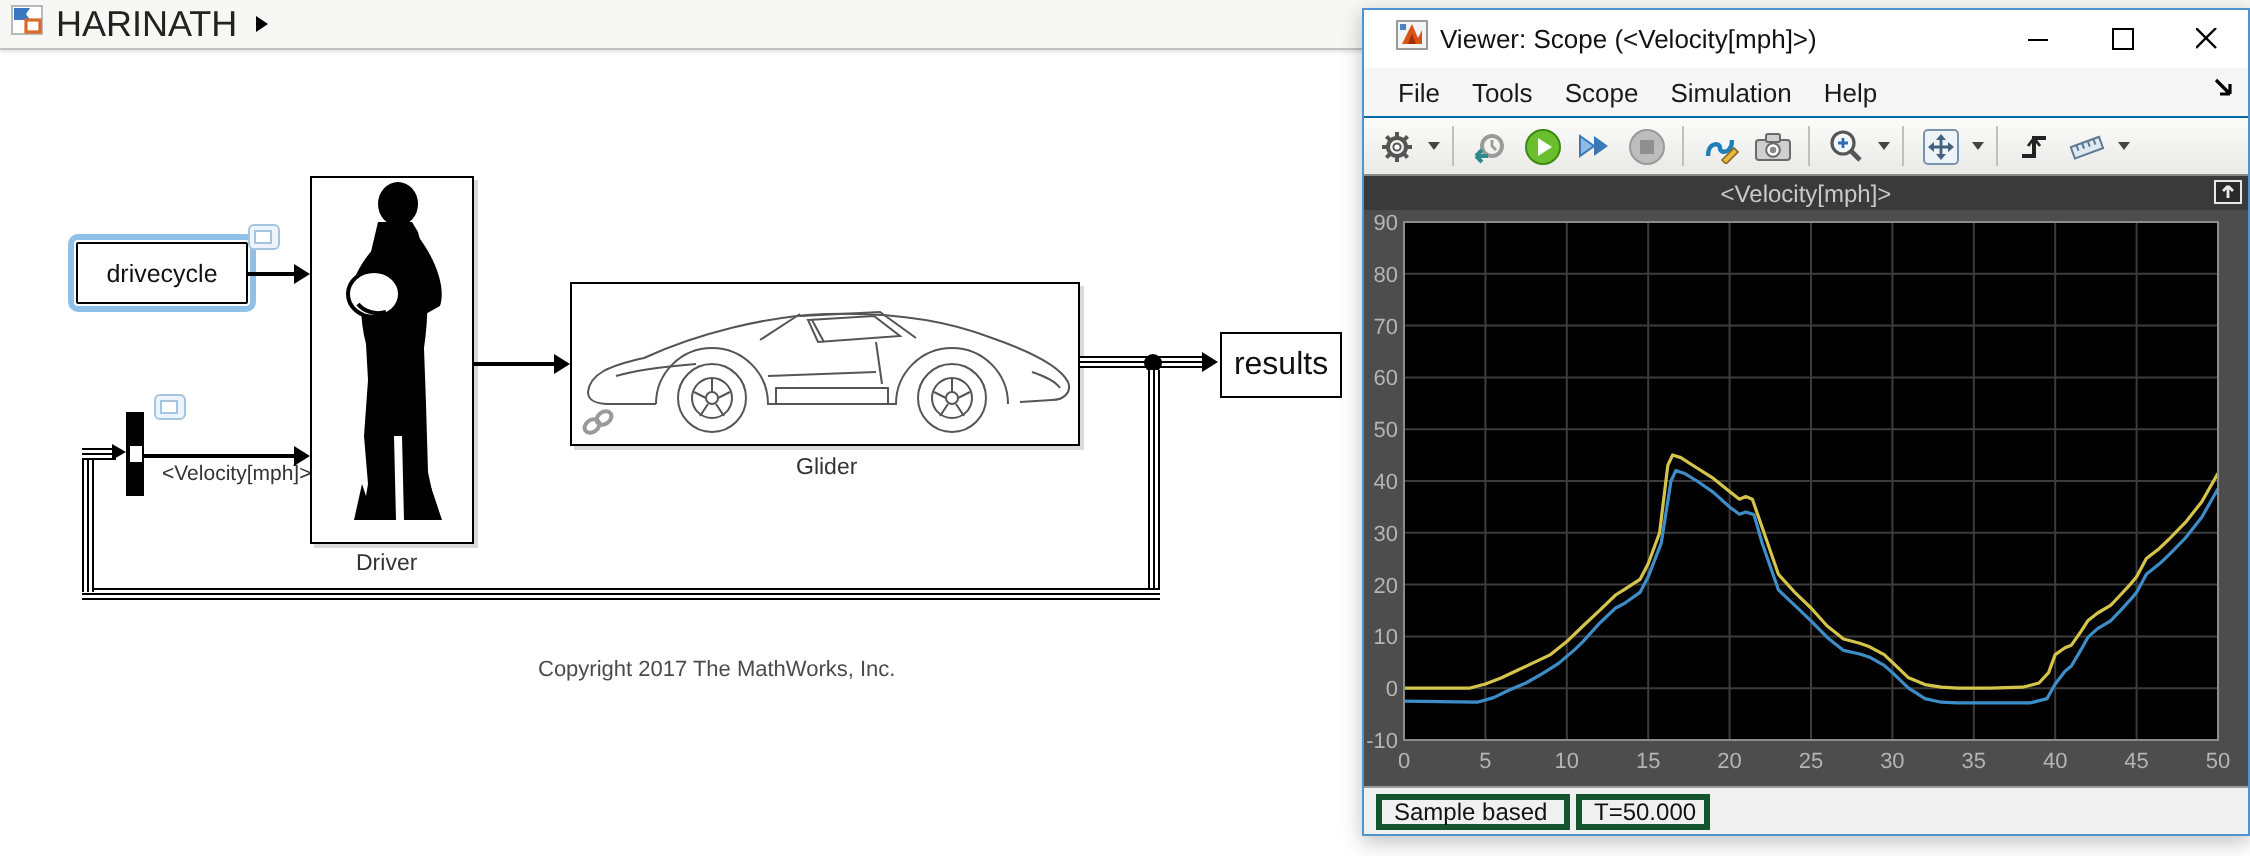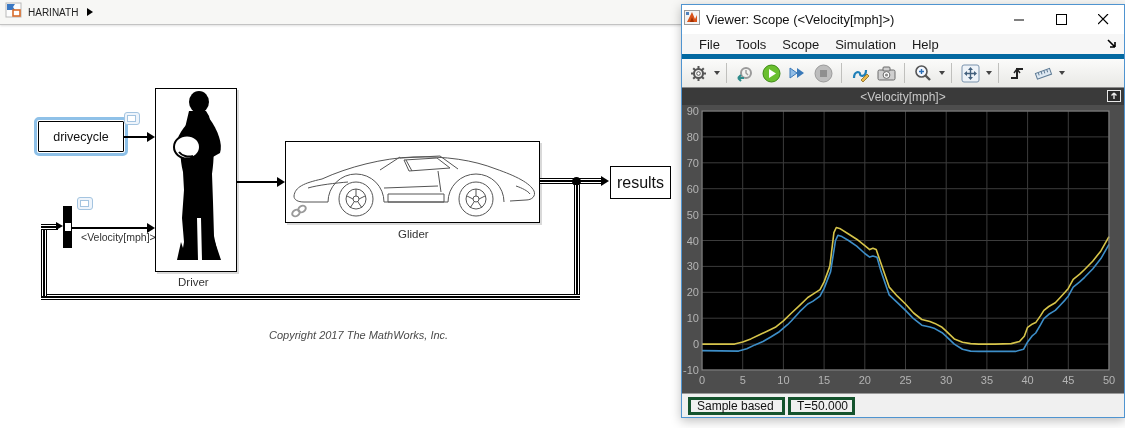--- a/index.html
+++ b/index.html
@@ -1,51 +1,51 @@
 <!DOCTYPE html>
 <html><head>
 <meta charset="utf-8">
 <style>
   * { margin:0; padding:0; box-sizing:border-box; }
   html,body { width:1125px; height:428px; font-family:"Liberation Sans", sans-serif; background:#ffffff; overflow:hidden; position:relative; }
 
   
   .editor { position:absolute; inset:0; background:#ffffff; }
   .topbar { position:absolute; left:0; top:0; width:100%; height:25px; background:#f7f7f5; border-bottom:1px solid #c3c3c3; box-shadow:0 1px 2px rgba(0,0,0,.12); display:flex; align-items:center; padding-left:5px; gap:6px; }
-  .topbar .bc-name { font-size:10px; color:#222; }
+  .topbar .bc-name { font-size:18px; color:#222; }
   .bc-caret { width:0; height:0; border-left:6px solid #000; border-top:4px solid transparent; border-bottom:4px solid transparent; margin-left:3px; }
 
   .block { position:absolute; background:#fff; border:1.5px solid #000; display:flex; align-items:center; justify-content:center; }
   .blk-label { position:absolute; font-size:11.5px; color:#333; white-space:nowrap; }
 
   .sel-ring { outline:3.5px solid #8fc1e8; outline-offset:1px; border-radius:1px; }
 
   .badge { position:absolute; width:16px; height:13px; border:1.5px solid #a4c4e0; border-radius:3px; background:#eef4fb; }
   .badge::after { content:""; position:absolute; left:2px; top:2px; width:7px; height:5px; border:1px solid #a4c4e0; background:#fff; }
 
   .wire { position:absolute; background:#000; }
   .wire-h { height:1.5px; }
   .bus-h { position:absolute; height:6px; background:repeating-linear-gradient(180deg,#000 0 1.2px,#fff 1.2px 2.4px,#000 2.4px 3.6px,#fff 3.6px 4.8px,#000 4.8px 6px); }
   .bus-v { position:absolute; width:6px; background:repeating-linear-gradient(90deg,#000 0 1.2px,#fff 1.2px 2.4px,#000 2.4px 3.6px,#fff 3.6px 4.8px,#000 4.8px 6px); }
   .arrow-r { position:absolute; width:0; height:0; border-left:8px solid #000; border-top:5px solid transparent; border-bottom:5px solid transparent; }
   .branch-dot { position:absolute; width:9px; height:9px; border-radius:50%; background:#000; }
 
   .selector-bar { position:absolute; left:63px; top:206px; width:9px; height:42px; background:#000; }
   .selector-notch { position:absolute; left:64.5px; top:223px; width:6px; height:8px; background:#fff; }
 
-  .copyright { position:absolute; left:269px; top:329px; font-size:11px; color:#4a4a4a;font-style:italic; }
+  .copyright { position:absolute; left:269px; top:329px; font-size:11px; color:#4a4a4a; }
 
   .tag-label { position:absolute; font-size:10.5px; color:#333; white-space:nowrap; }
 
   
   .scope { position:absolute; left:681px; top:4px; width:444px; height:414px; background:#f0f0f0; border:1px solid #4f94d0; box-shadow:0 3px 10px rgba(0,0,0,.25); }
-  .titlebar { height:29px; background:#ffffff; display:flex; align-items:center; padding-left:2px; }
+  .titlebar { height:29px; background:#ffffff; display:flex; align-items:center; padding-left:16px; }
   .titlebar .ttl { font-size:13px; color:#111; margin-left:6px; flex:1; }
   .winbtn { width:42px; height:29px; display:flex; align-items:center; justify-content:center; cursor:default; }
-  .menubar { height:25px; background:#f6f6f6; display:flex; align-items:center; padding-left:9px; gap:0; position:relative; border-bottom:5px solid #0369a1; }
+  .menubar { height:25px; background:#f6f6f6; display:flex; align-items:center; padding-left:9px; gap:0; position:relative; border-bottom:1px solid #0369a1; }
   .menu-item { font-size:13px; color:#1a1a1a; padding:3px 8px; }
   .dock-arrow { position:absolute; right:6px; top:4px; font-size:12px; font-weight:bold; color:#000; transform:rotate(0deg); }
   .toolbar { height:29px; background:linear-gradient(#fbfbfa,#e9e9e6); border-bottom:1px solid #8a8a8a; display:flex; align-items:center; padding-left:4px; gap:2px; }
   .tbtn { height:24px; min-width:24px; display:flex; align-items:center; justify-content:center; border-radius:2px; }
   .tsep { width:1px; height:20px; background:#c0c0bd; margin:0 4px; }
   .caret-down { width:0; height:0; border-top:4px solid #444; border-left:3.5px solid transparent; border-right:3.5px solid transparent; margin-left:2px; }
 
   .scope-content { position:relative; height:305px; background:#4d4d4d; }
   .plot-strip { height:17px; background:#3a3a3a; display:flex; align-items:center; justify-content:center; }
   .plot-strip .pt { font-size:12px; color:#c9c9c9; }

